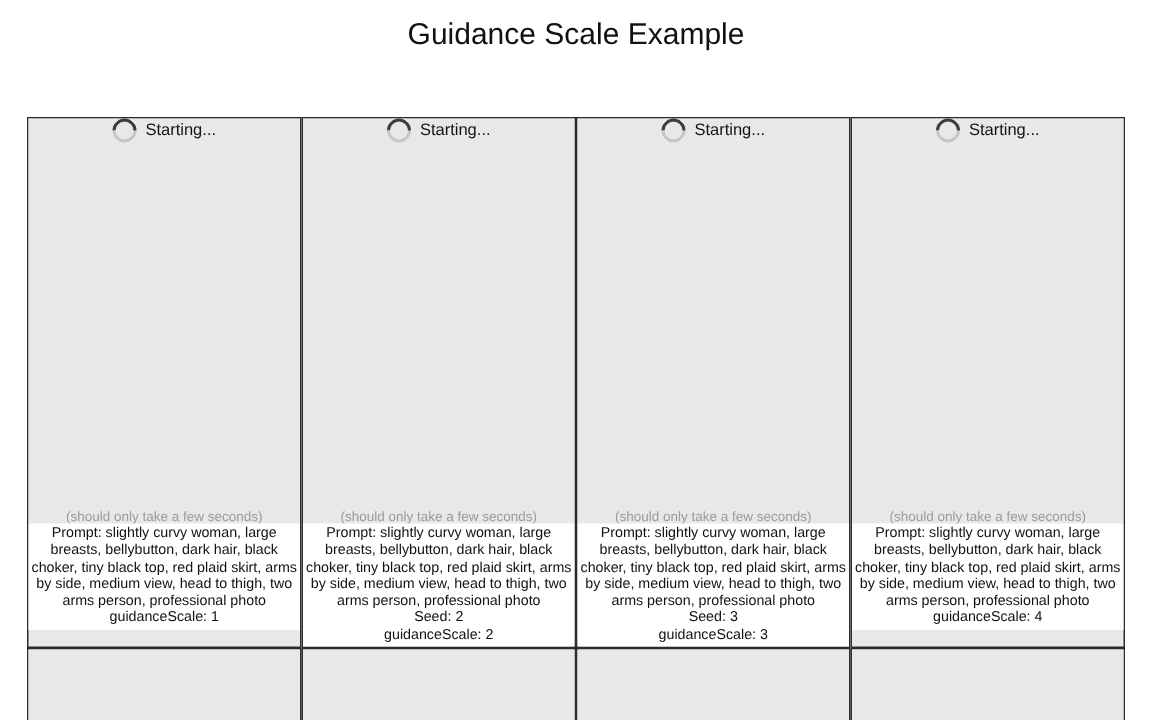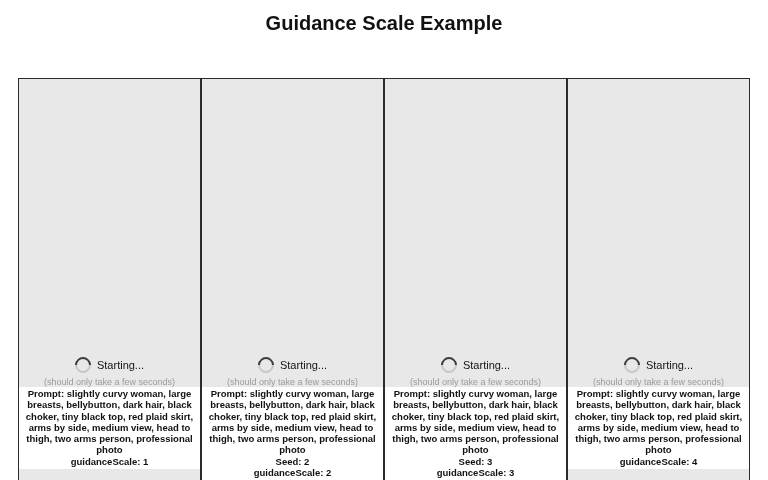--- a/index.html
+++ b/index.html
@@ -8,21 +8,21 @@
     width: 768px;
     height: 480px;
     overflow: hidden;
     background: #ffffff;
     font-family: "Liberation Sans", sans-serif;
   }
   .page-title {
     margin: 13px 0 0 0;
     font-size: 20px;
     line-height: 21px;
-    font-weight: bold;
+    font-weight: normal;
     color: #111111;
     text-align: center;
   }
   .gallery-grid {
     margin: 44px 18px 0 18px;
     display: grid;
     grid-template-columns: repeat(4, 1fr);
     gap: 0;
   }
   .image-cell {
@@ -31,23 +31,22 @@
     display: flex;
     flex-direction: column;
     box-sizing: border-box;
   }
   .loading-area {
     height: 270px;
     background: var(--cell-bg, #e8e8e8);
     display: flex;
     flex-direction: column;
     align-items: center;
-    justify-content: flex-end;
+    justify-content: space-between;
     flex: none;
-    margin-top: 38px;
   }
   .loading-row {
     display: flex;
     align-items: center;
     gap: 6px;
   }
   .spinner {
     width: 12px;
     height: 12px;
     border-radius: 50%;
@@ -67,21 +66,20 @@
     color: var(--hint-color, #9b9b9b);
   }
   .caption {
     background: #ffffff;
     text-align: center;
     font-size: 9.5px;
     line-height: 11.3px;
     color: #111111;
     padding: 1px 1px 2px 1px;
     flex: none;
-    font-weight: bold;
   }
 </style>
 </head>
 <body>
 
 <h1 class="page-title">Guidance Scale Example</h1>
 
 <div class="gallery-grid">
 
   <div class="image-cell">

